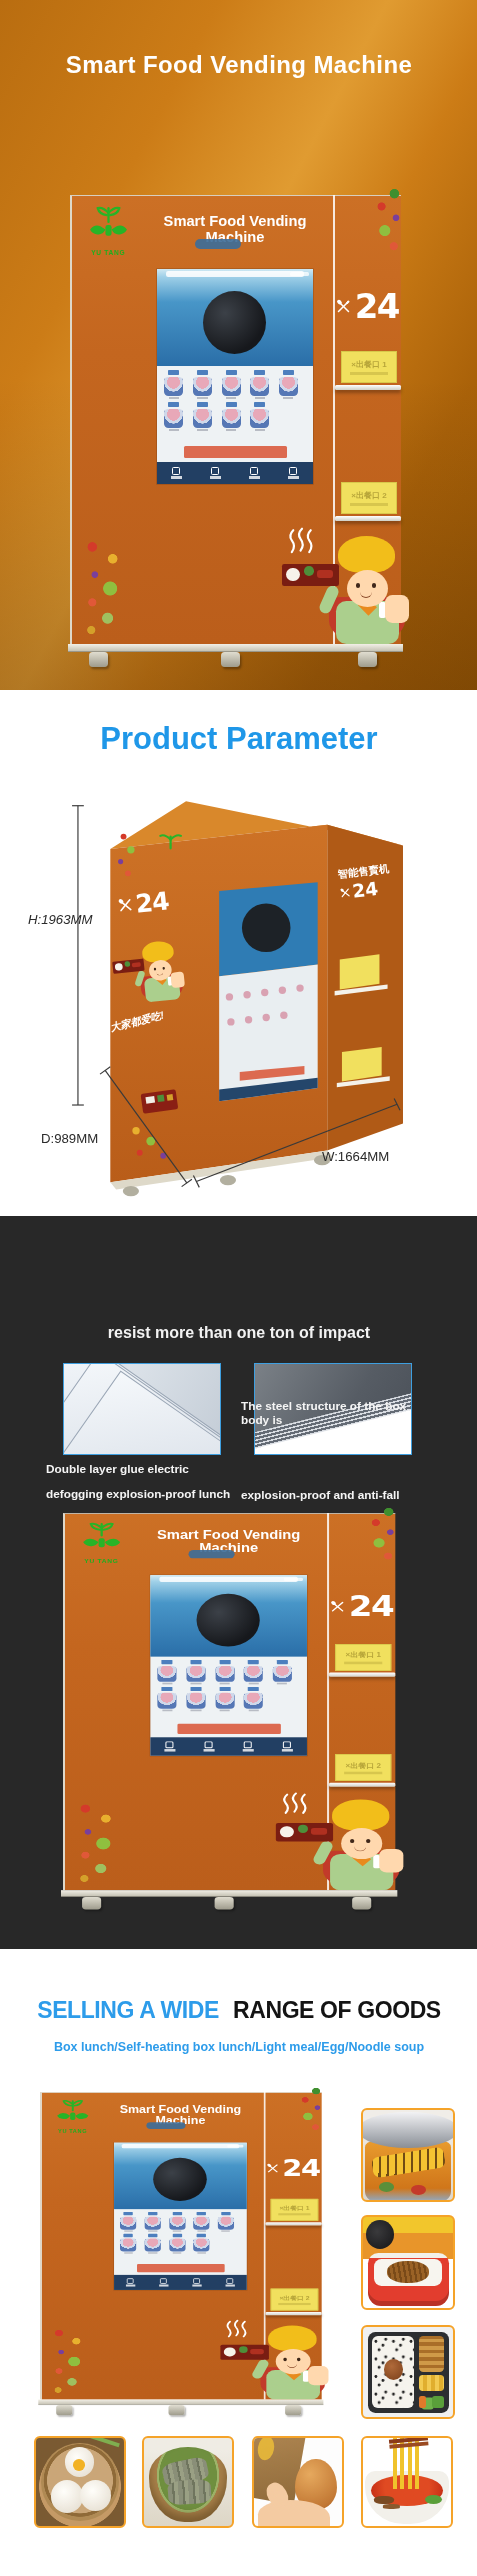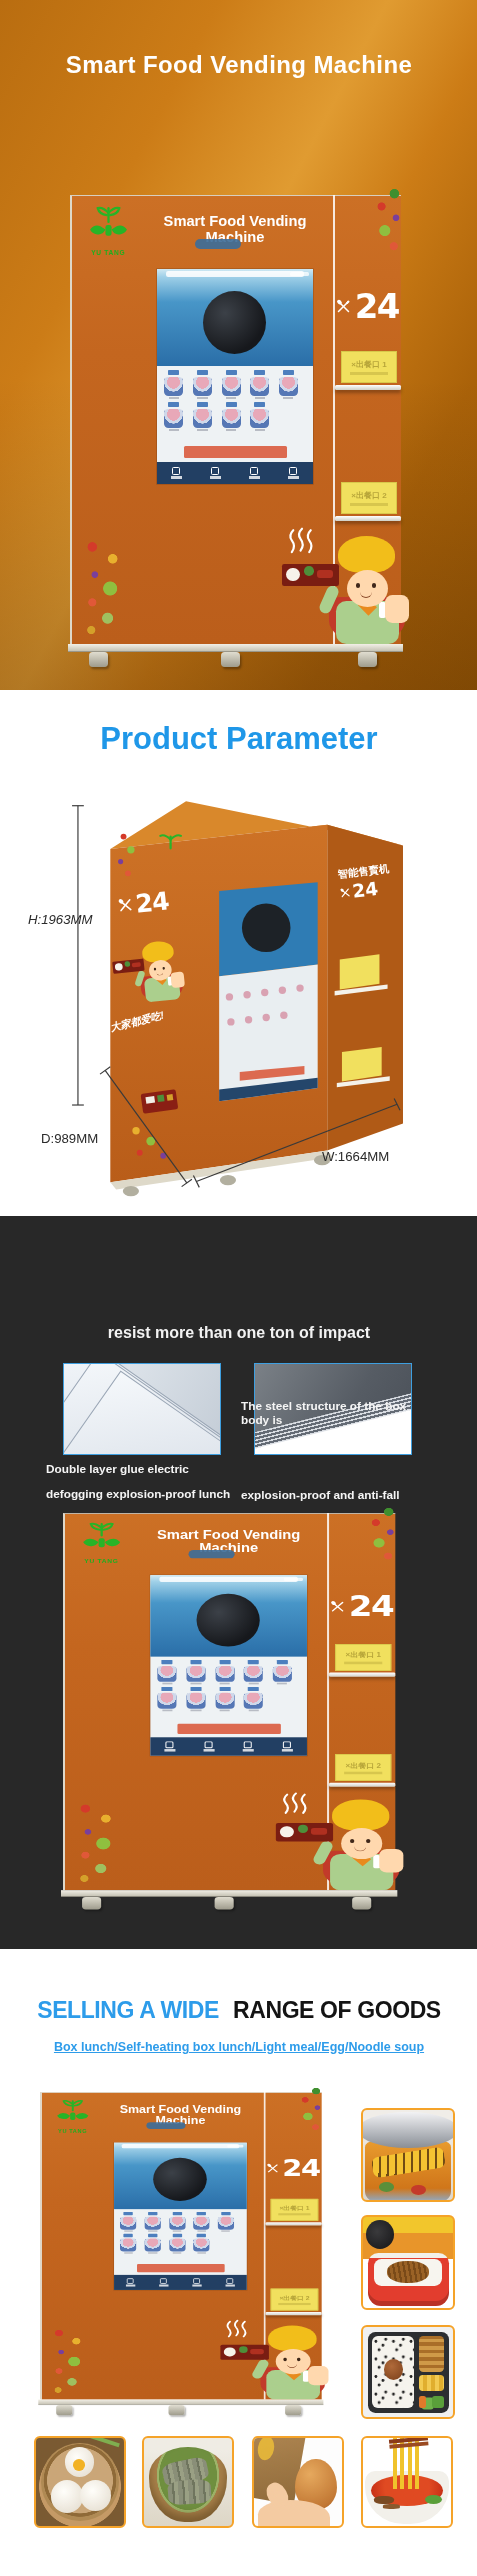--- a/index.html
+++ b/index.html
@@ -160,21 +160,21 @@
   .steel-cap{position:absolute;width:191px;font-size:11.8px;font-weight:bold;color:#f5f5f5;}
   .cap-l1{left:46px;top:1462px;}
   .cap-l2{left:46px;top:1487px;}
   .cap-r1{left:241px;top:1386px;margin-top:13px;}
   .cap-r2{left:241px;top:1488px;}
 
   
   .sell-title{top:1997px;font-size:23px;font-weight:bold;letter-spacing:-0.4px;}
   .sell-title .hl{color:#2d9cea;}
   .sell-title .rest{color:#141414;margin-left:14px;}
-  .sell-sub{top:2040px;font-size:12.5px;font-weight:bold;color:#2d9cea;text-decoration:underline;}
+  .sell-sub{top:2040px;font-size:12.5px;font-weight:bold;color:#2d9cea;}
   .tile{position:absolute;border:2.9px solid #f5a329;border-radius:5.9px;overflow:hidden;background:#fff;}
   .t1{left:361px;top:2108px;width:90px;height:90px;}
   .t2{left:361px;top:2215px;width:90px;height:91px;}
   .t3{left:361px;top:2325px;width:90px;height:90px;}
   .t4{left:34px;top:2436px;width:88px;height:88px;}
   .t5{left:142px;top:2436px;width:88px;height:88px;}
   .t6{left:252px;top:2436px;width:88px;height:88px;}
   .t7{left:361px;top:2436px;width:88px;height:88px;}
   
   .cup-bg{background:linear-gradient(180deg,#f0ede8 0 10%,#ddd8ce 100%);}

